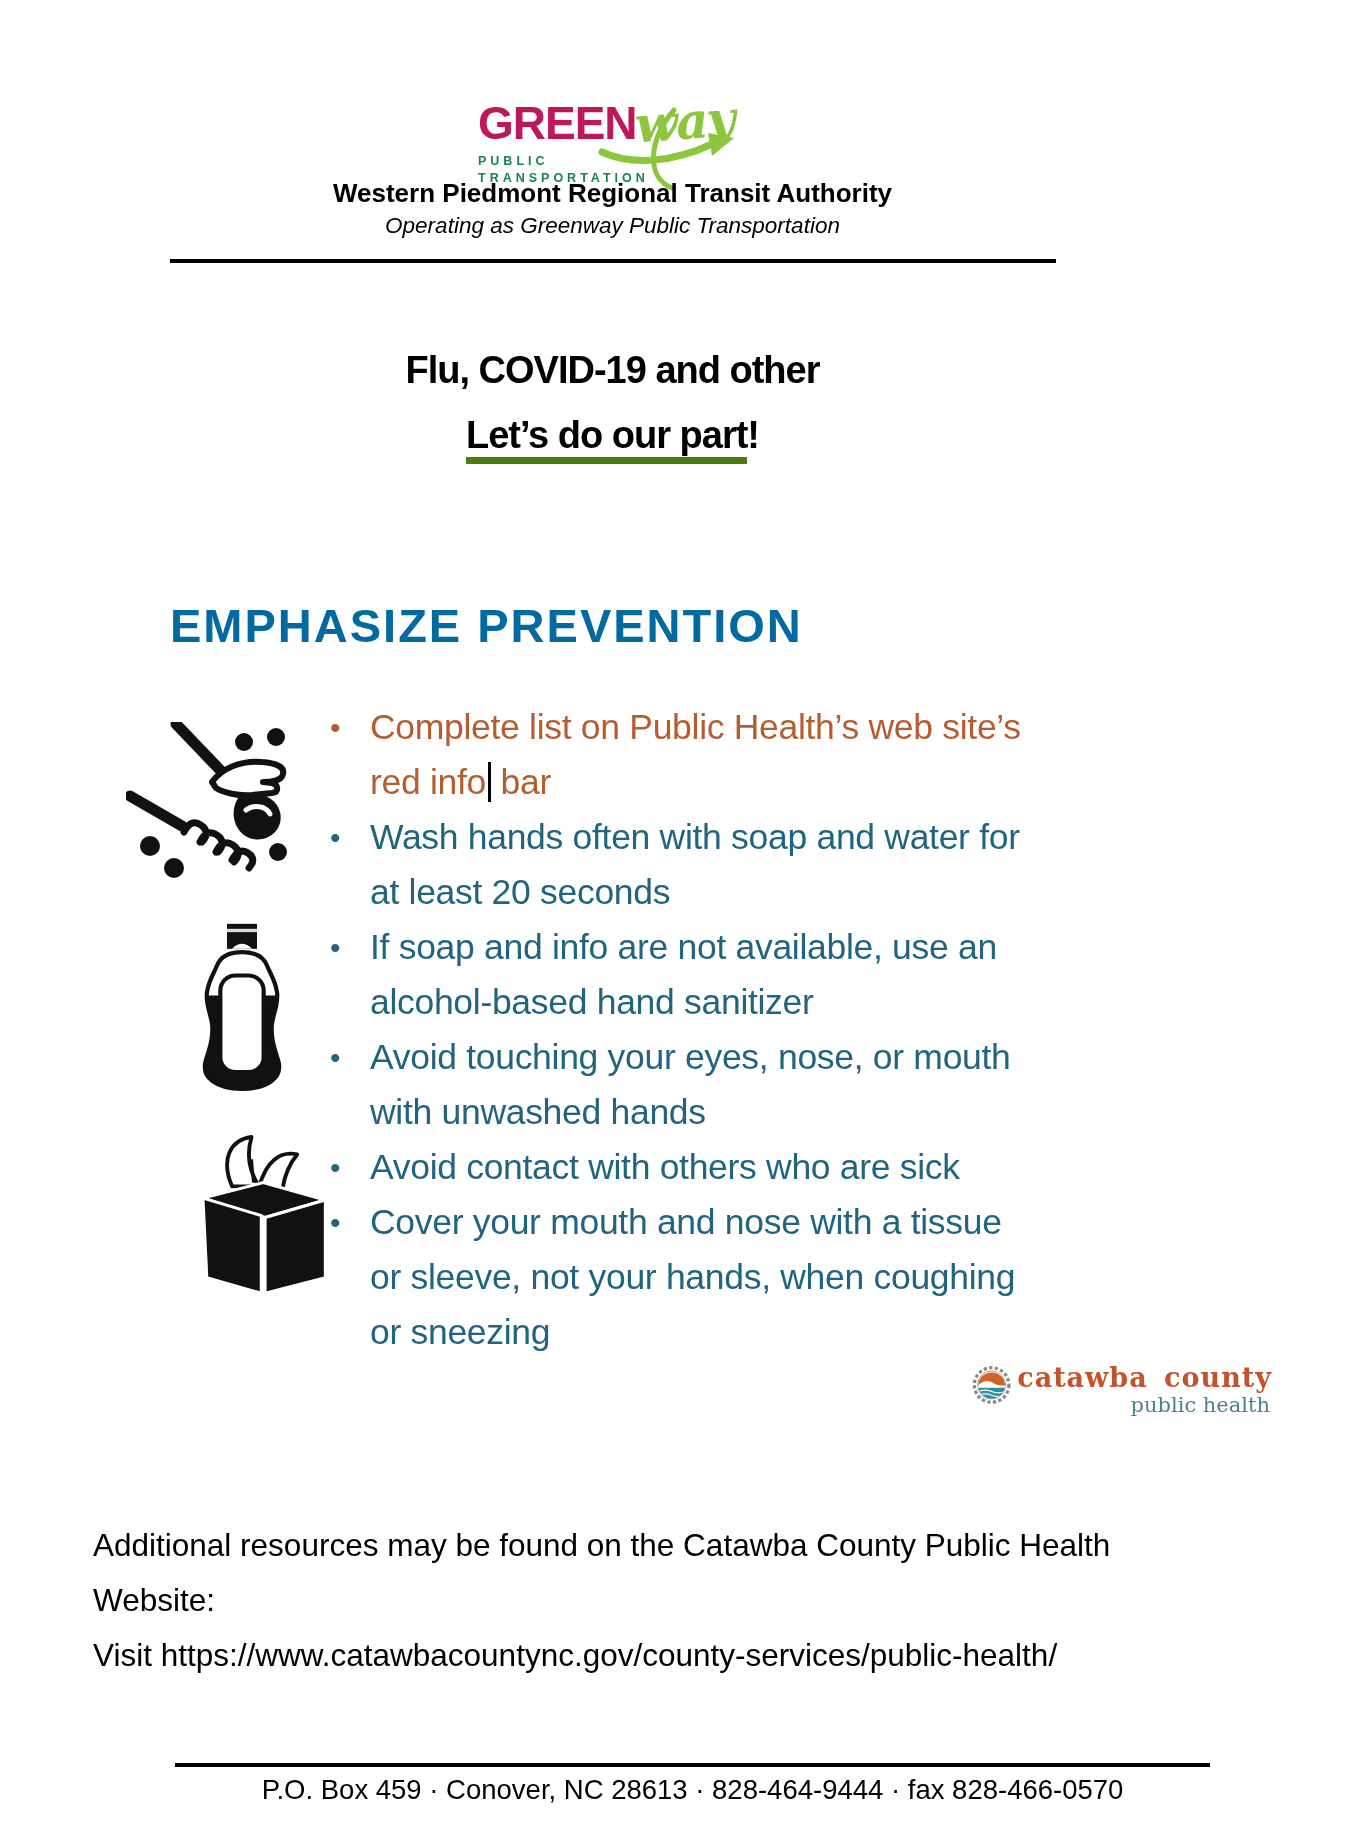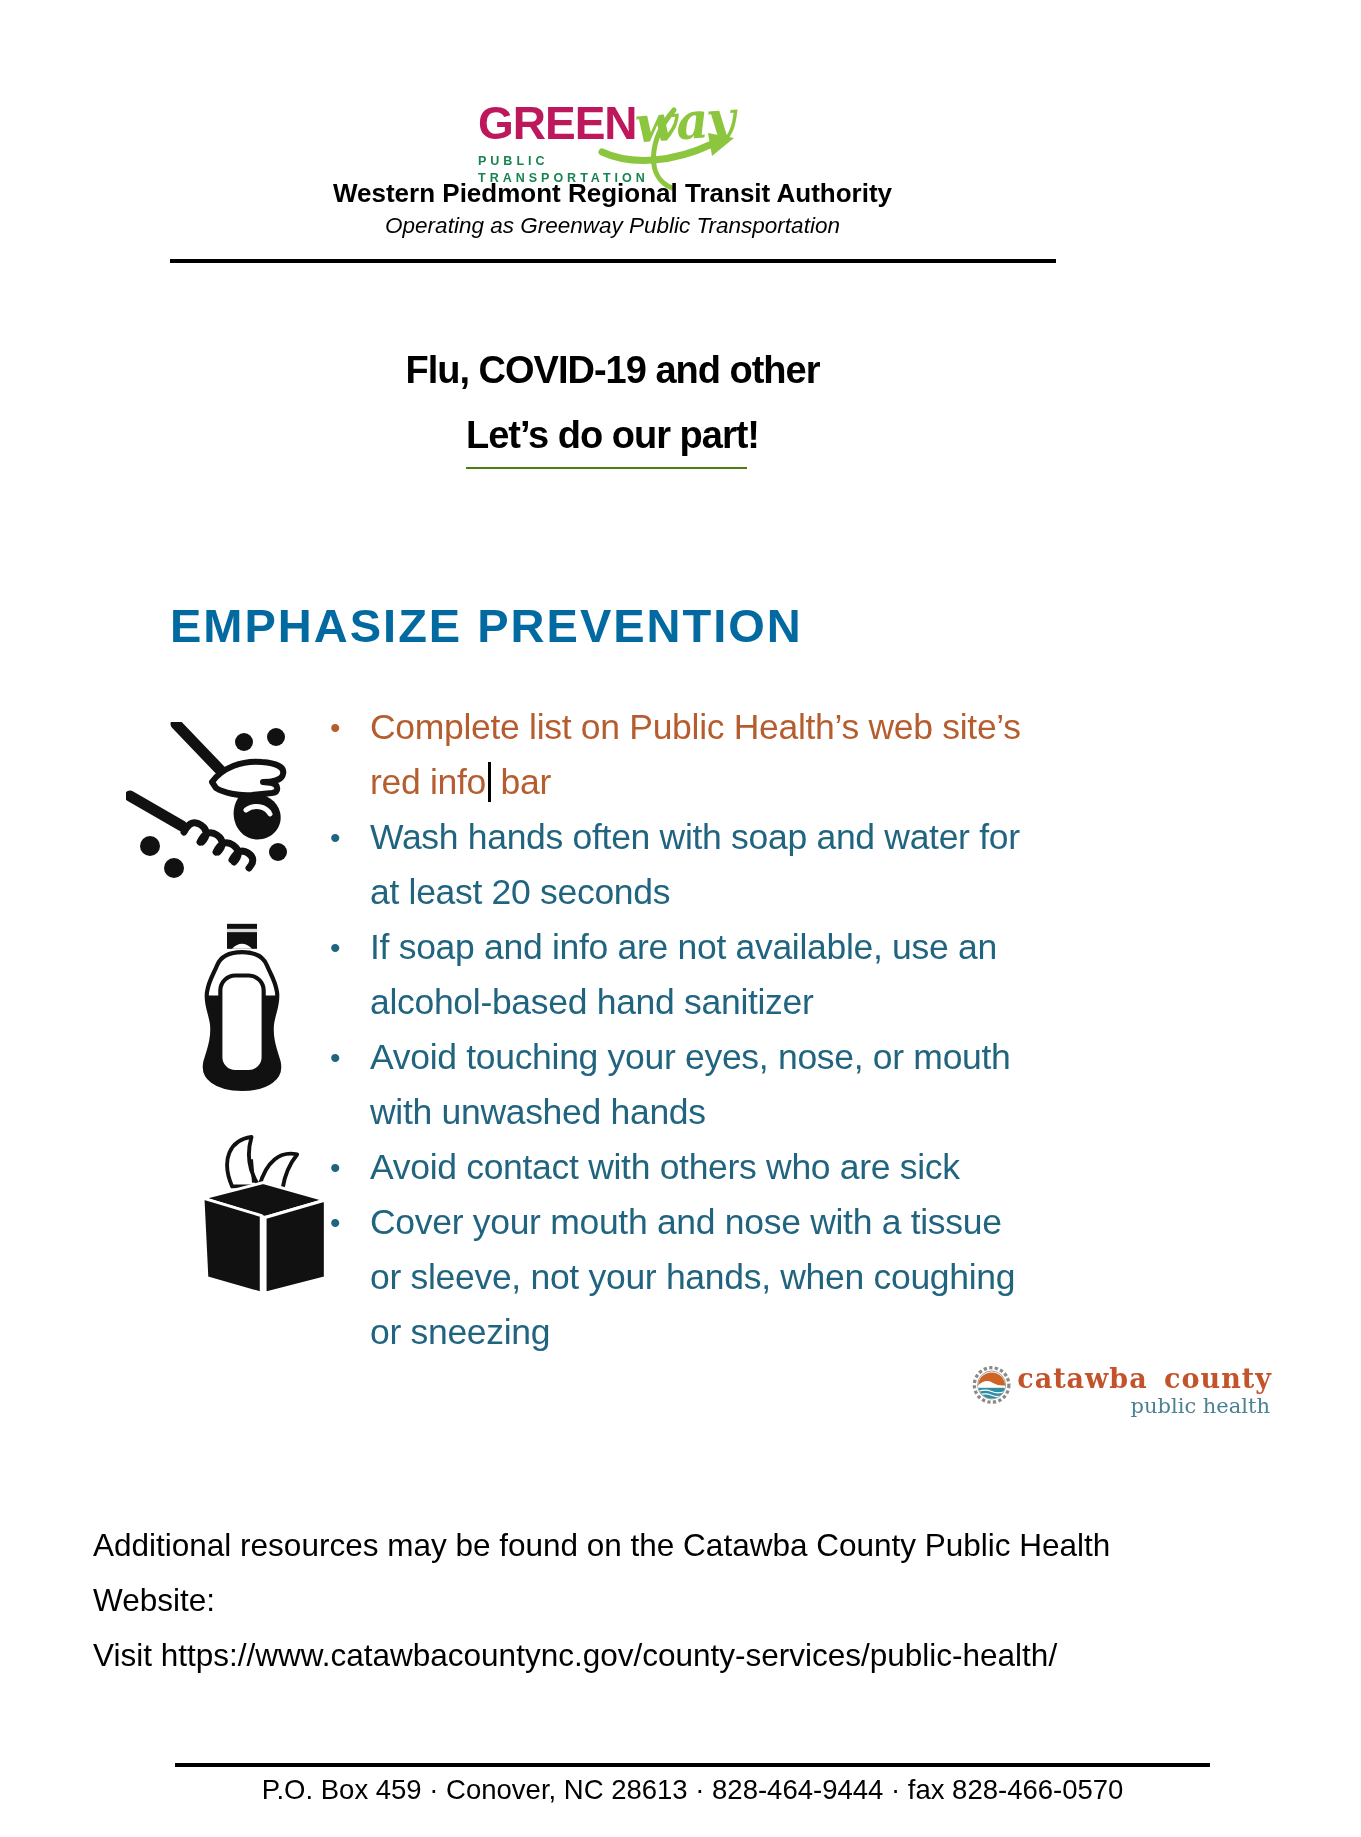--- a/index.html
+++ b/index.html
@@ -26,42 +26,42 @@
 
   .org-wrap { position:absolute; left:170px; top:178px; width:885px; text-align:center; }
   .org-name { font-weight:bold; font-size:26px; }
   .org-sub  { font-style:italic; font-size:22.5px; margin-top:4px; }
 
   .top-rule { position:absolute; left:170px; top:259px; width:886px; height:4px; background:#000; }
 
   
   .title-wrap { position:absolute; left:145px; top:338px; width:935px; text-align:center; }
   .title-line { font-weight:bold; font-size:38px; line-height:65px; letter-spacing:-1px; }
-  .underlined { border-bottom:2px solid #4d7c0f; padding-bottom:11px; }
+  .underlined { border-bottom:7px solid #4d7c0f; padding-bottom:1px; }
 
   
   .section-heading {
     position:absolute; left:170px; top:598px;
     font-weight:bold; font-size:47px; letter-spacing:2px; color:#0369a1;
   }
 
   
   .icon-abs { position:absolute; }
 
   
   .bullets { position:absolute; left:322px; top:700px; width:706px; list-style:none; }
   .bullet { display:flex; align-items:flex-start; }
   .dot { width:48px; flex:0 0 48px; font-size:30px; line-height:55px; text-align:left; padding-left:8px; }
   .btext { font-size:35.5px; line-height:55px; letter-spacing:-0.3px; }
   .c-orange { color:#B55D2E; }
   .c-teal { color:#20647F; }
   .cursor { display:inline-block; width:3px; height:40px; background:#000; vertical-align:-8px; margin-left:2px; }
 
   
-  .catawba { position:absolute; left:972px; top:1352px; width:300px; display:flex; align-items:center; }
+  .catawba { position:absolute; left:972px; top:1352px; width:300px; display:flex; align-items:flex-start; }
   .catawba-text { margin-left:6px; margin-top:10px; }
   .catawba-name {
     font-family:"DejaVu Serif", serif; font-weight:bold; font-size:27px;
     color:#C2532B; letter-spacing:1px; word-spacing:6px; white-space:nowrap;
   }
   .catawba-sub {
     font-family:"DejaVu Serif", serif; font-size:21px; color:#4A8293;
     text-align:right; margin-top:0px; padding-right:2px;
   }
 

